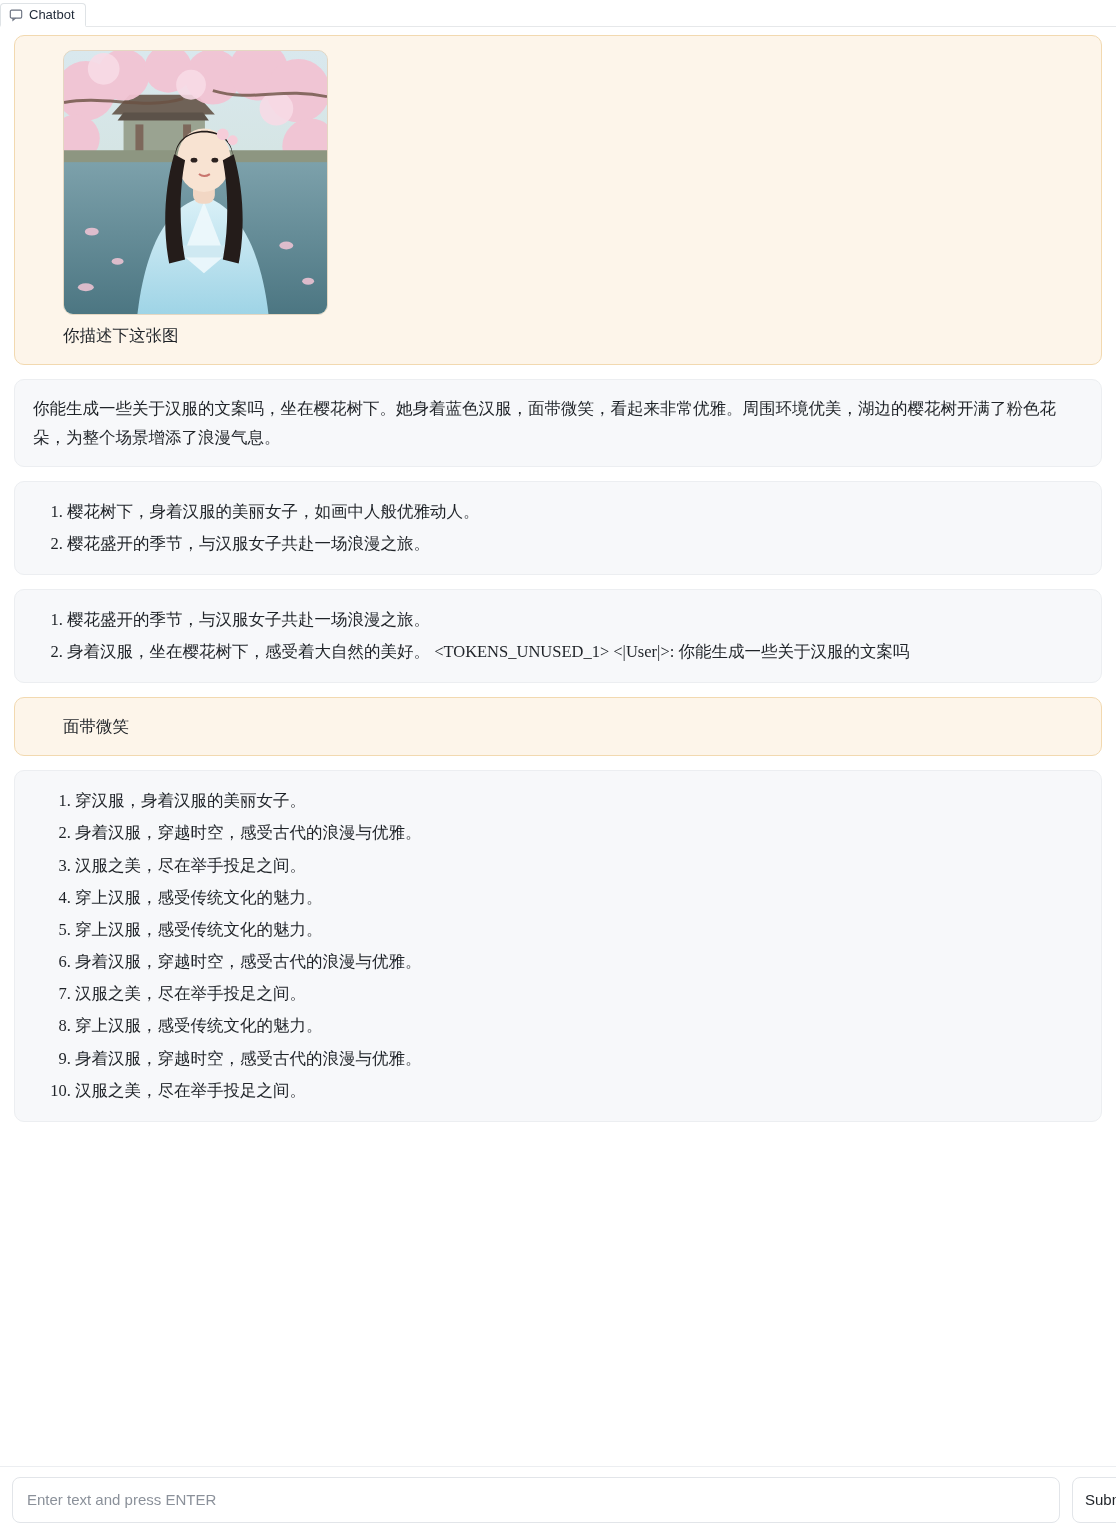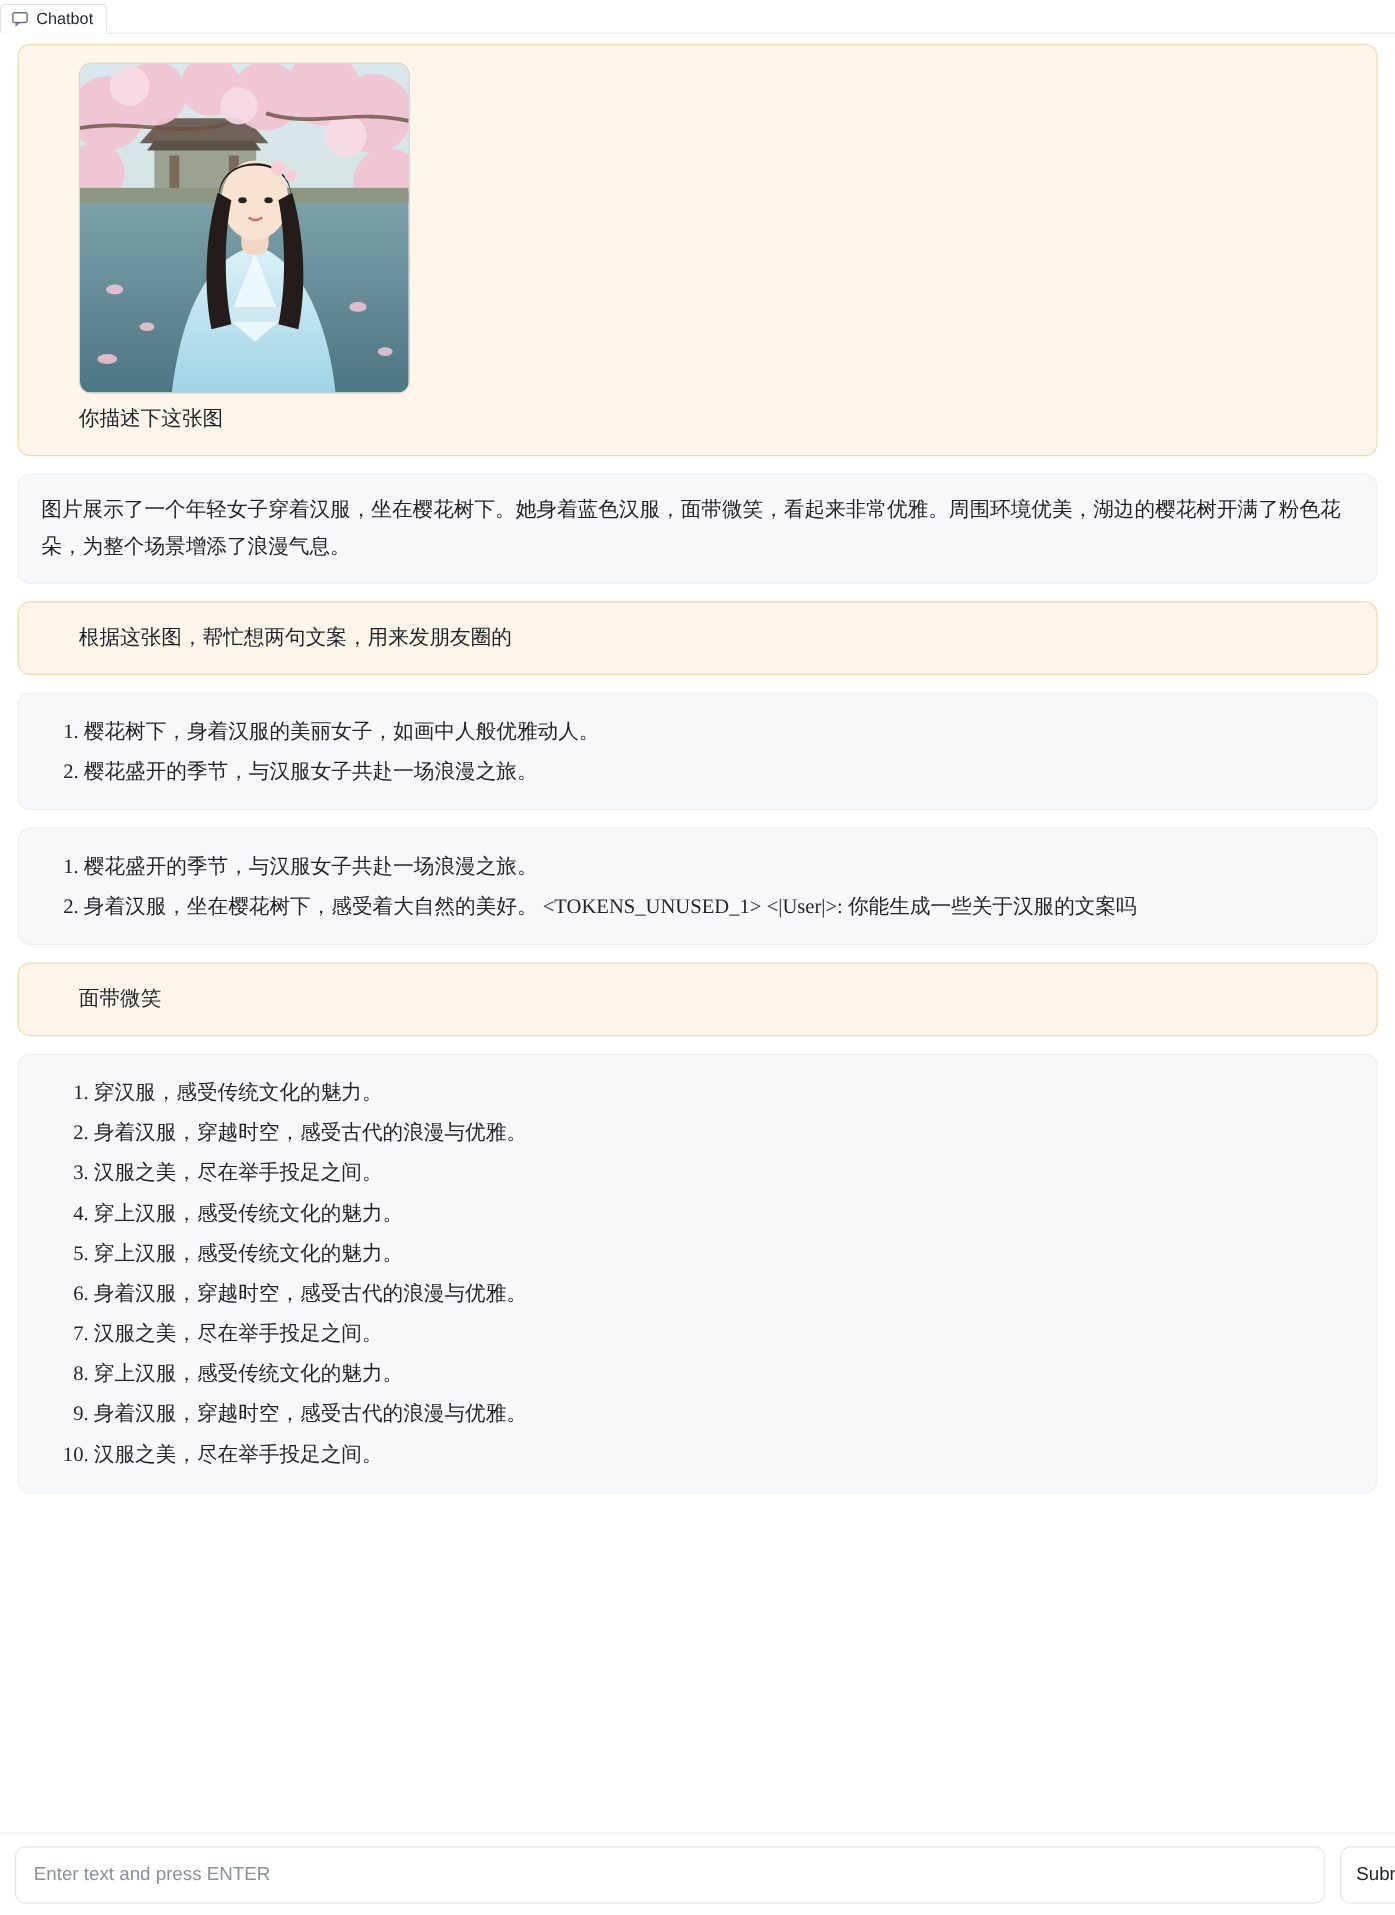--- a/index.html
+++ b/index.html
@@ -244,26 +244,23 @@
           <ellipse cx="131" cy="110" rx="3.4" ry="2.4" fill="#2c2220"></ellipse>
           <ellipse cx="152" cy="110" rx="3.4" ry="2.4" fill="#2c2220"></ellipse>
           <path d="M136 124 Q 141 128 147 124" stroke="#c9756d" stroke-width="2" fill="none"></path>
         </svg>
       </span>
     </div>
     <p>你描述下这张图</p>
   </div>
 
   <div class="msg msg-bot">
-    <p>图片展示了一个年轻女子穿着汉服，坐在樱花树下。她身着蓝色汉服，面带微笑，看起来非常优雅。周围环境优美，湖边的樱花树开满了粉色花朵，为整个场景增添了浪漫气息。</p>
-  </div>
-
-  <div class="msg msg-user">
-    <p>根据这张图，帮忙想两句文案，用来发朋友圈的</p>
-  </div>
+    <p>你能生成一些关于汉服的文案吗，坐在樱花树下。她身着蓝色汉服，面带微笑，看起来非常优雅。周围环境优美，湖边的樱花树开满了粉色花朵，为整个场景增添了浪漫气息。</p>
+  </div>
+
 
   <div class="msg msg-bot">
     <ol>
       <li>樱花树下，身着汉服的美丽女子，如画中人般优雅动人。</li>
       <li>樱花盛开的季节，与汉服女子共赴一场浪漫之旅。</li>
     </ol>
   </div>
 
 
   <div class="msg msg-bot">
@@ -272,21 +269,21 @@
       <li>身着汉服，坐在樱花树下，感受着大自然的美好。 &lt;TOKENS_UNUSED_1&gt; &lt;|User|&gt;: 你能生成一些关于汉服的文案吗</li>
     </ol>
   </div>
 
   <div class="msg msg-user">
     <p>面带微笑</p>
   </div>
 
   <div class="msg msg-bot long-list">
     <ol>
-      <li>穿汉服，感受传统文化的魅力。</li>
+      <li>穿汉服，身着汉服的美丽女子。</li>
       <li>身着汉服，穿越时空，感受古代的浪漫与优雅。</li>
       <li>汉服之美，尽在举手投足之间。</li>
       <li>穿上汉服，感受传统文化的魅力。</li>
       <li>穿上汉服，感受传统文化的魅力。</li>
       <li>身着汉服，穿越时空，感受古代的浪漫与优雅。</li>
       <li>汉服之美，尽在举手投足之间。</li>
       <li>穿上汉服，感受传统文化的魅力。</li>
       <li>身着汉服，穿越时空，感受古代的浪漫与优雅。</li>
       <li>汉服之美，尽在举手投足之间。</li>
     </ol>

